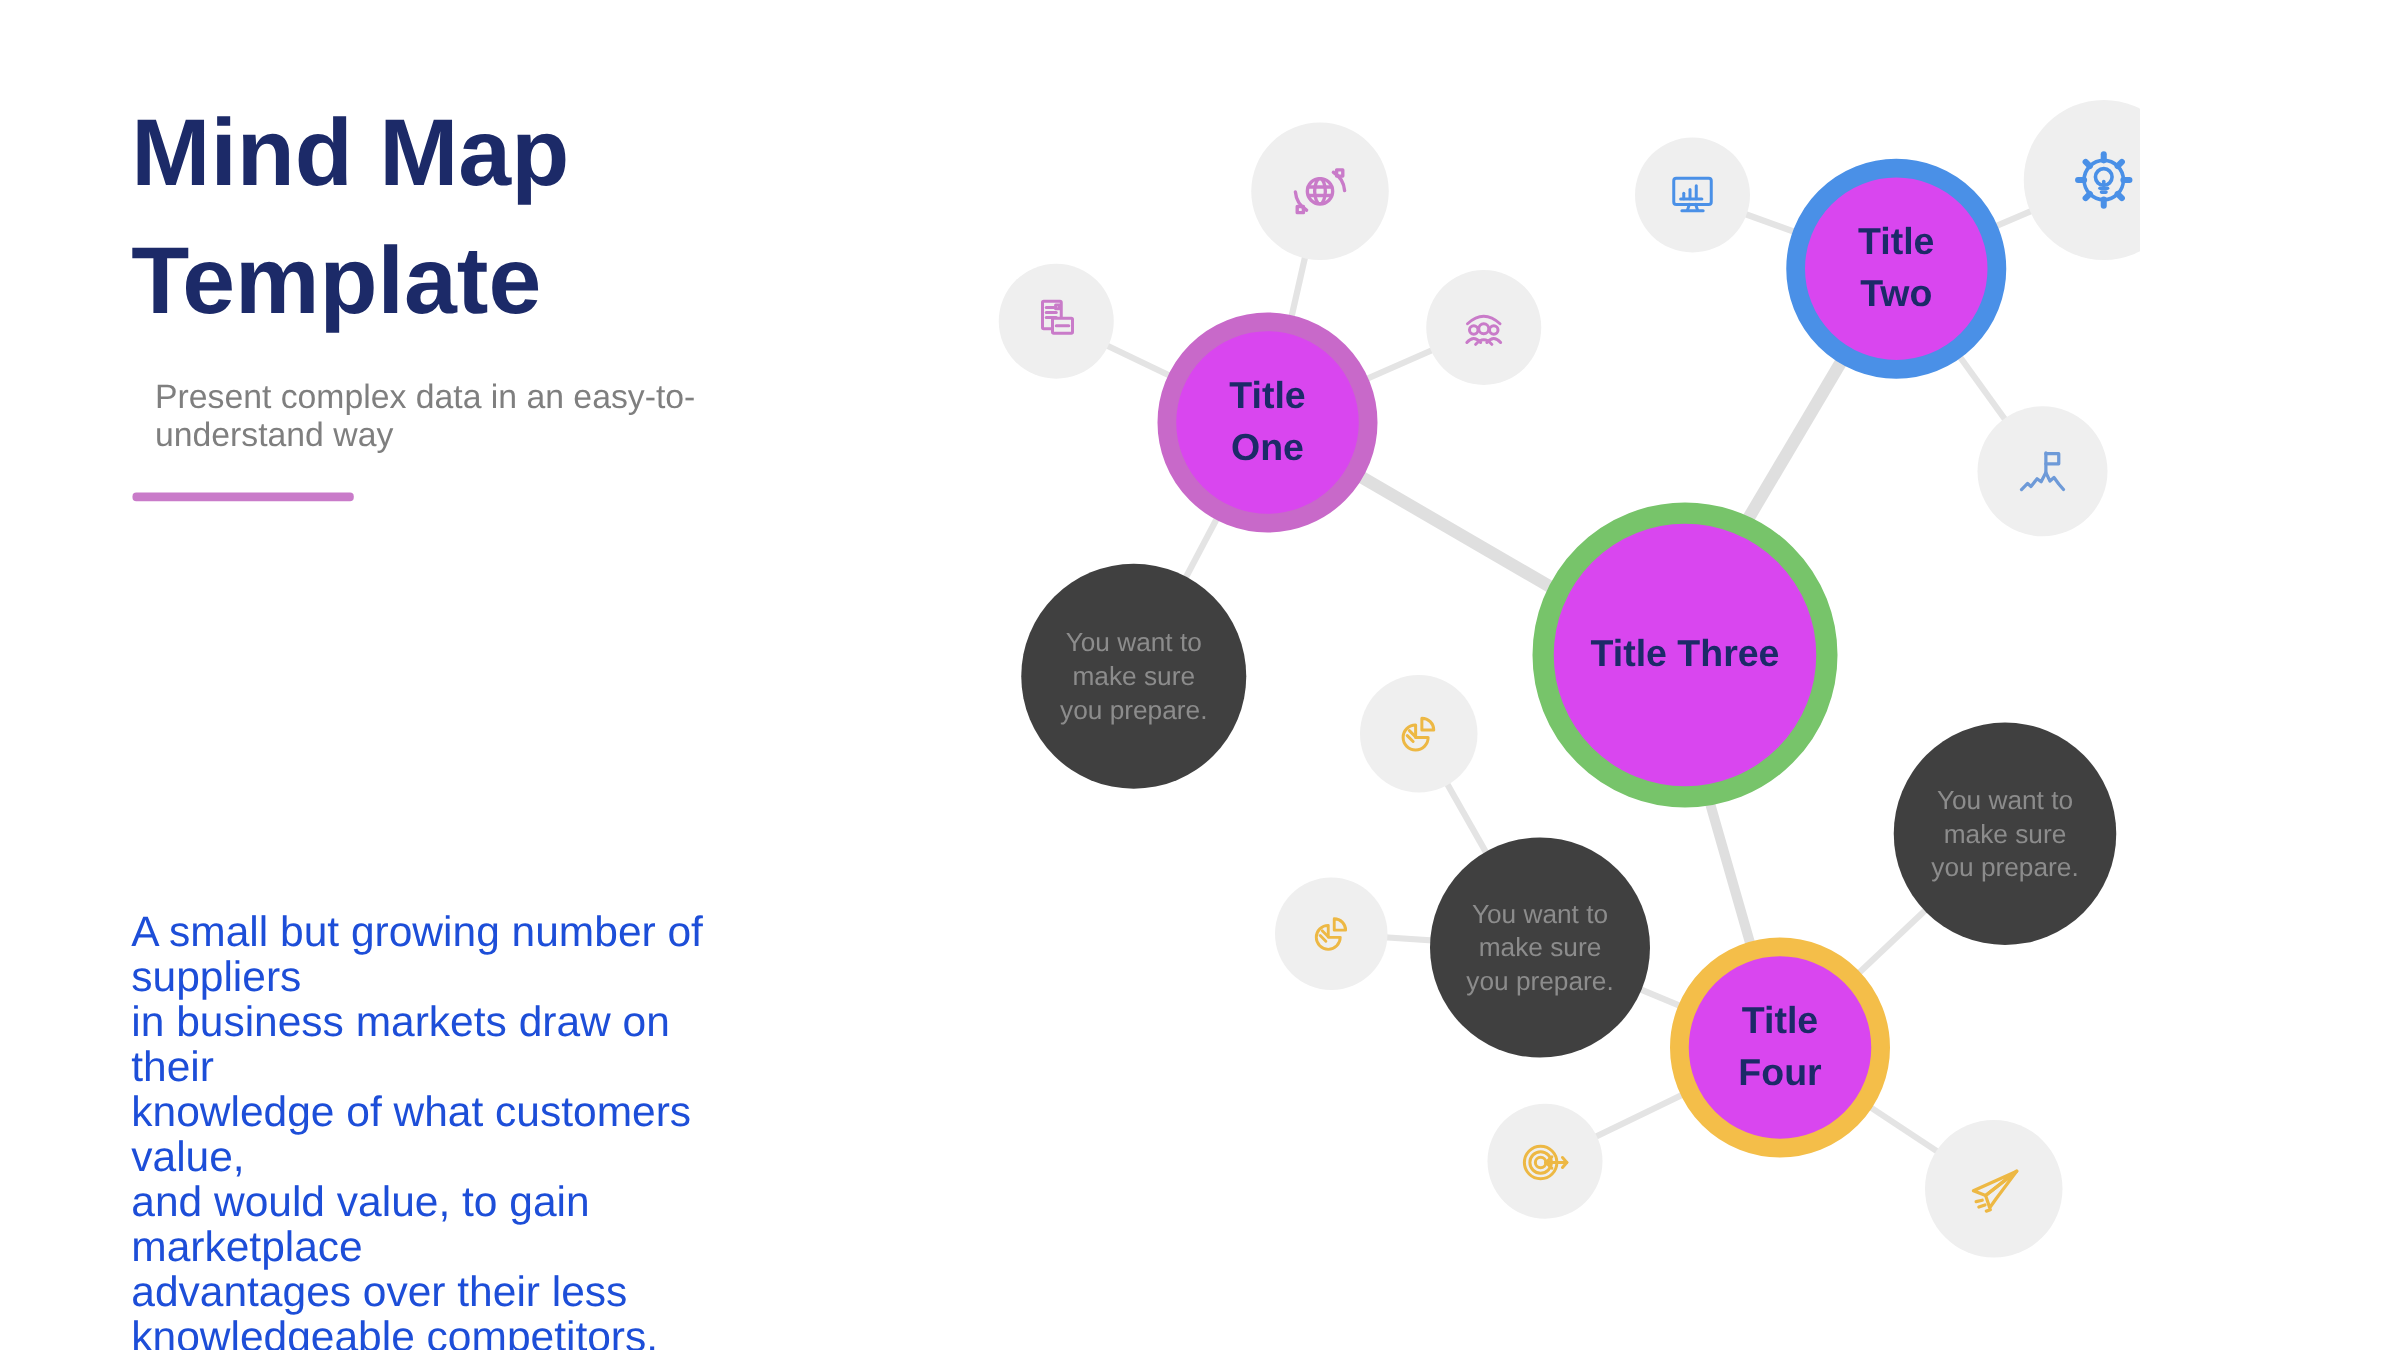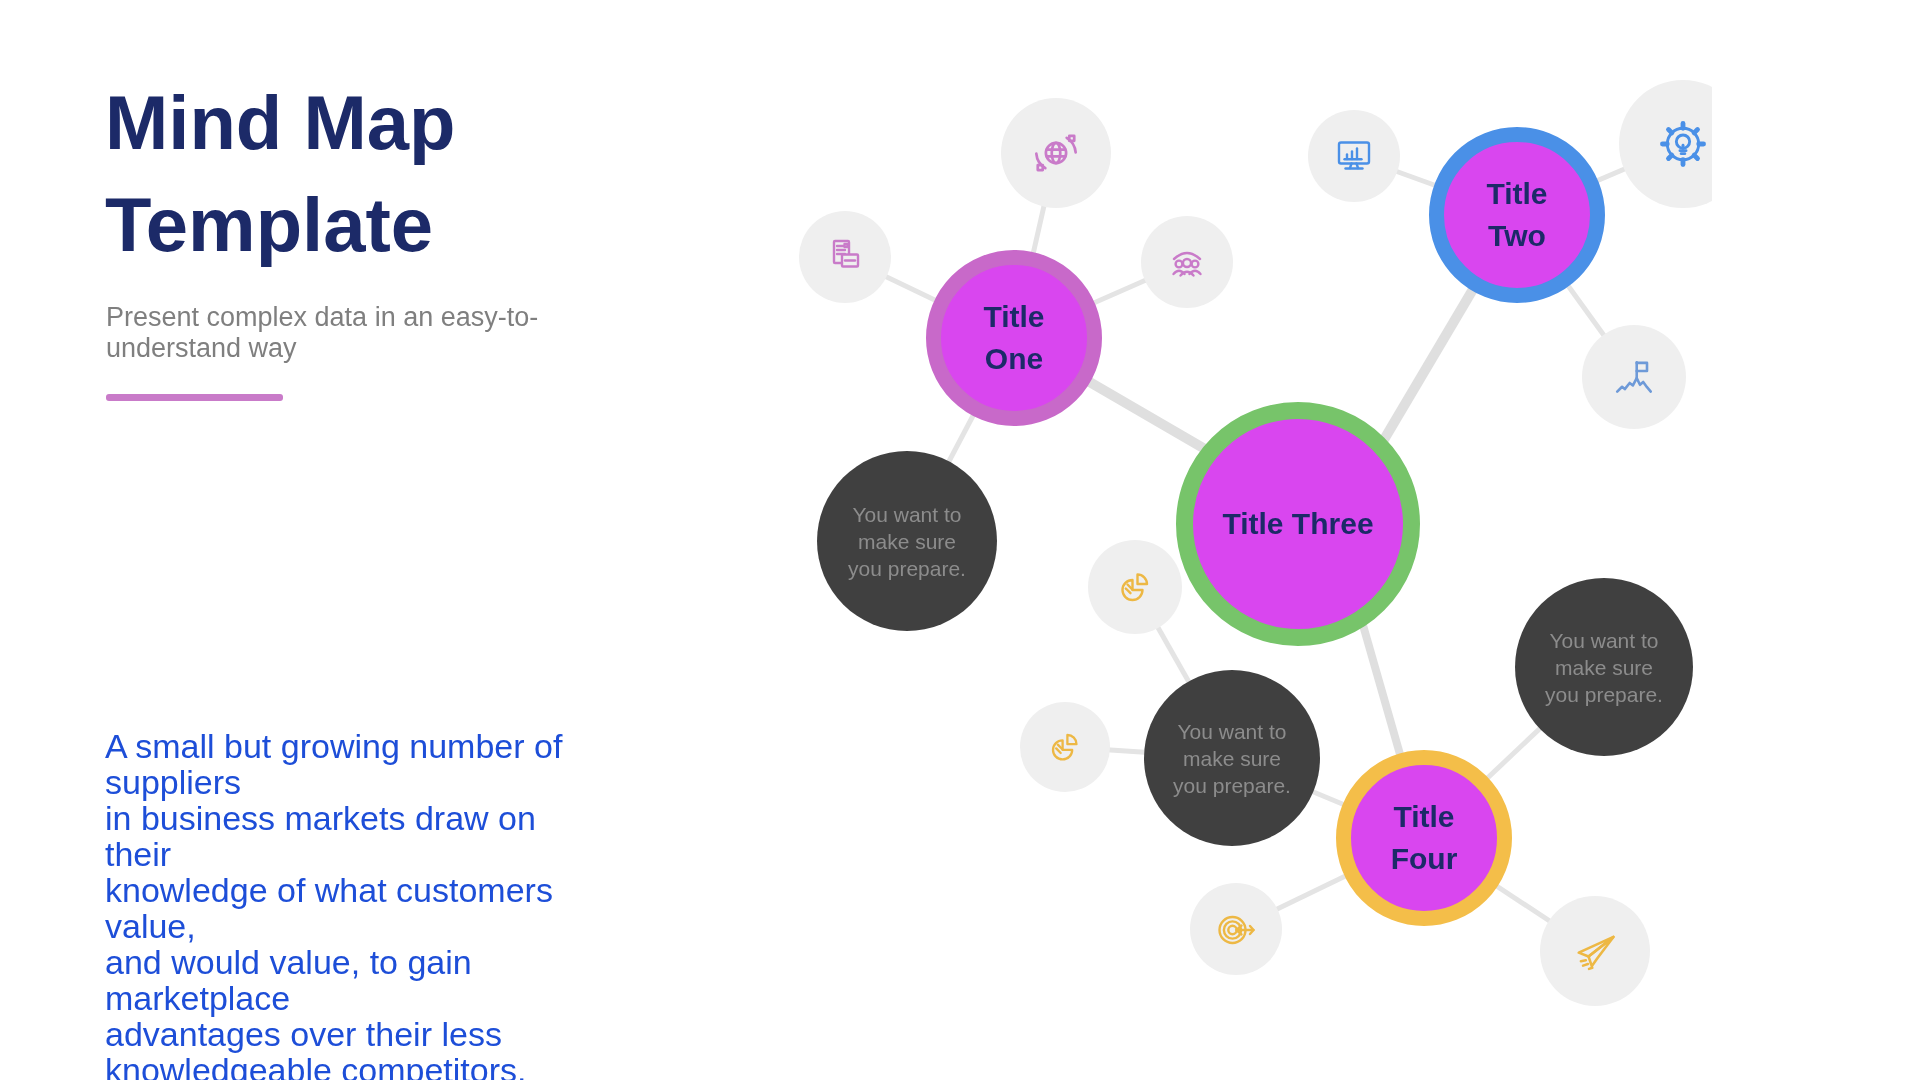--- a/index.html
+++ b/index.html
@@ -8,21 +8,21 @@
     position:relative; width:1712px; height:1080px; background:#ffffff;
     font-family:"Liberation Sans", sans-serif; overflow:hidden;
   }
   
   .page-title {
     position:absolute; left:105px; top:72px; width:520px;
     font-size:76px; line-height:102px; font-weight:700;
     color:#1C2A68; white-space:pre-line; letter-spacing:0;
   }
   .subtitle {
-    position:absolute; left:106px; top:302px; width:520px;
+    position:absolute; left:124px; top:302px; width:520px;
     font-size:27px; line-height:31px; color:#7F7F7F; white-space:pre-line;
   }
   .divider {
     position:absolute; left:106px; top:394px; width:177px; height:7px;
     background:#C97BC9; border-radius:3px;
   }
   .paragraph {
     position:absolute; left:105px; top:728px; width:500px;
     font-size:34px; line-height:36px; color:#1d4ed8; white-space:pre-line;
   }
@@ -38,21 +38,21 @@
     background:#d946ef; font-weight:700; font-size:30px; line-height:42px;
     color:#1C2A68; white-space:pre-line;
   }
   .note {
     background:#404040; color:#8C8C8C; font-size:21px; line-height:27px;
     white-space:pre-line;
   }
   
   .node-one    { left:926px;  top:250px; width:176px; height:176px; border:15px solid #C869C9; }
   .node-two    { left:1429px; top:127px; width:176px; height:176px; border:15px solid #4A90E7; }
-  .node-three  { left:1176px; top:402px; width:244px; height:244px; border:17px solid #77C46A; }
+  .node-three  { left:1226px; top:402px; width:244px; height:244px; border:17px solid #77C46A; }
   .node-four   { left:1336px; top:750px; width:176px; height:176px; border:15px solid #F4BE49; }
   .sat-globe   { left:1001px; top:98px;  width:110px; height:110px; }
   .sat-docs    { left:799px;  top:211px; width:92px;  height:92px;  }
   .sat-people  { left:1141px; top:216px; width:92px;  height:92px;  }
   .sat-monitor { left:1308px; top:110px; width:92px;  height:92px;  }
   .sat-gear    { left:1619px; top:80px;  width:128px; height:128px; }
   .sat-flag    { left:1582px; top:325px; width:104px; height:104px; }
   .sat-pie1    { left:1088px; top:540px; width:94px;  height:94px;  }
   .sat-pie2    { left:1020px; top:702px; width:90px;  height:90px;  }
   .sat-target  { left:1190px; top:883px; width:92px;  height:92px;  }

